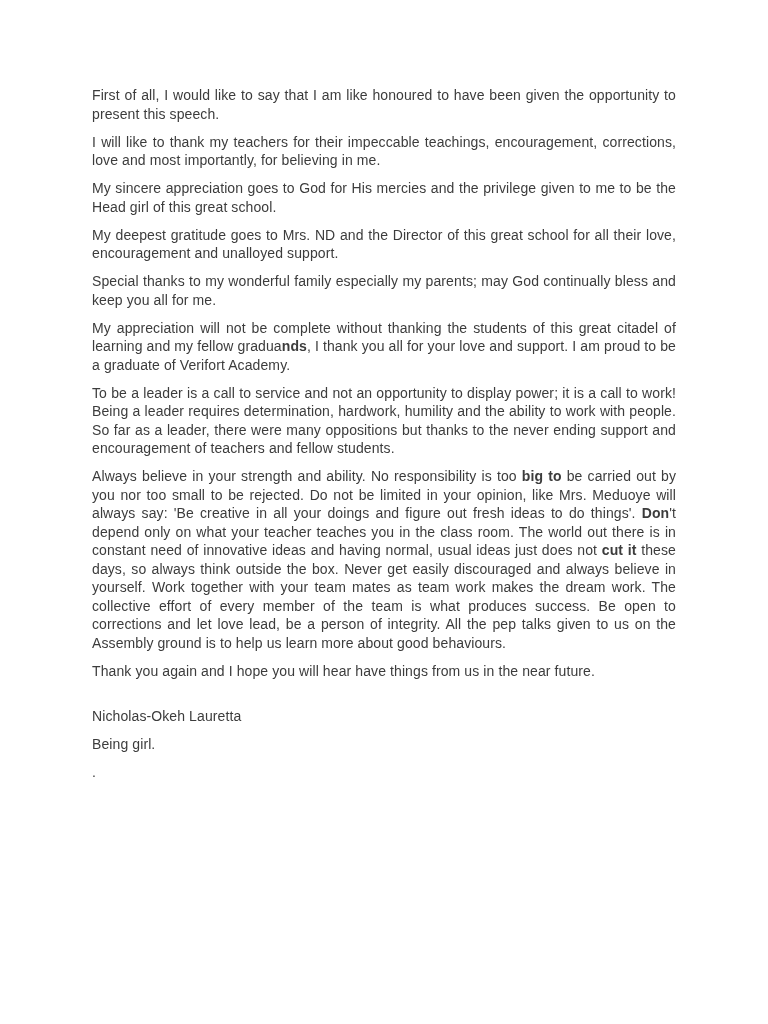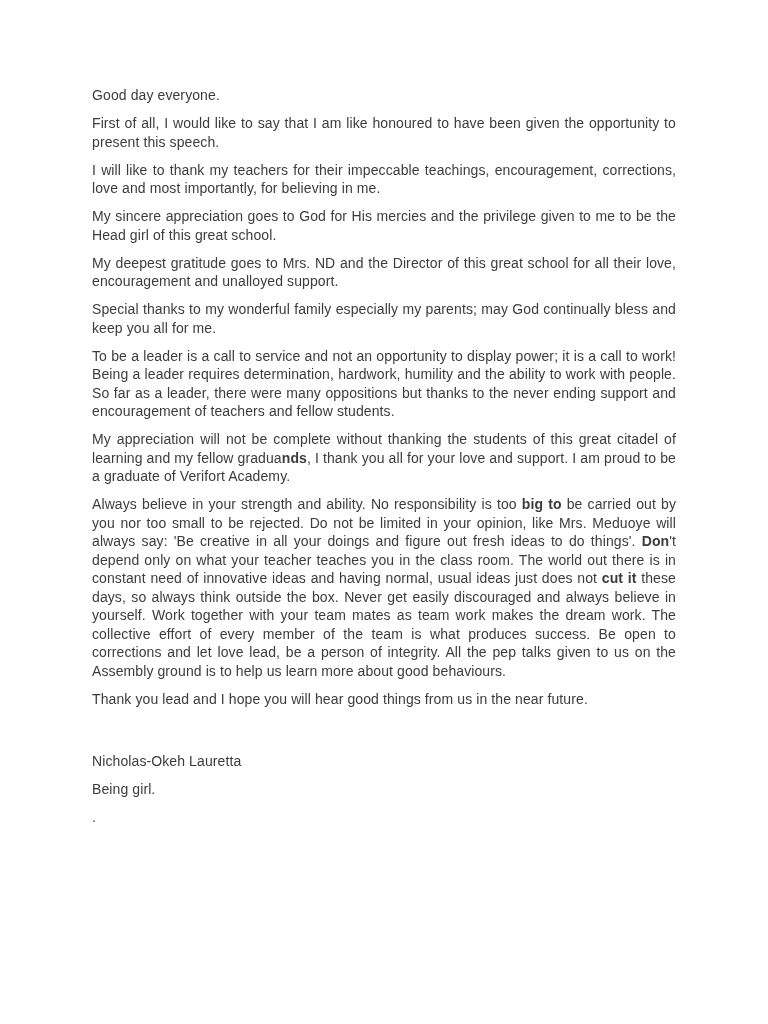--- a/index.html
+++ b/index.html
@@ -23,38 +23,37 @@
     font-size: 14px;
     line-height: 18.5px;
     color: #3c3c3c;
     text-align: justify;
     letter-spacing: 0.1px;
   }
   .doc-body p {
     margin: 0 0 9.5px 0;
   }
   .doc-body p.gap-before {
-    margin-top: 44px;
+    margin-top: 27px;
   }
   .doc-body .b {
     font-weight: bold;
   }
 </style>
 </head>
 <body>
 
 <div class="page" style="background: rgb(255, 255, 255);">
   <div class="doc-body" style="color: rgb(60, 60, 60);">
-      <p><span>Good day everyone.</span></p>
       <p><span>First of all, I would like to say that I am like honoured to have been given the opportunity to present this speech.</span></p>
       <p><span>I will like to thank my teachers for their impeccable teachings, encouragement, corrections, love and most importantly, for believing in me.</span></p>
       <p><span>My sincere appreciation goes to God for His mercies and the privilege given to me to be the Head girl of this great school.</span></p>
       <p><span>My deepest gratitude goes to Mrs. ND and the Director of this great school for all their love, encouragement and unalloyed support.</span></p>
       <p><span>Special thanks to my wonderful family especially my parents; may God continually bless and keep you all for me.</span></p>
+      <p><span>My appreciation will not be complete without thanking the students of this great citadel of learning and my fellow gradua</span><span class="b">nds</span><span>, I thank you all for your love and support. I am proud to be a graduate of Verifort Academy.</span></p>
       <p><span>To be a leader is a call to service and not an opportunity to display power; it is a call to work! Being a leader requires determination, hardwork, humility and the ability to work with people. So far as a leader, there were many oppositions but thanks to the never ending support and encouragement of teachers and fellow students.</span></p>
-      <p><span>My appreciation will not be complete without thanking the students of this great citadel of learning and my fellow gradua</span><span class="b">nds</span><span>, I thank you all for your love and support. I am proud to be a graduate of Verifort Academy.</span></p>
       <p><span>Always believe in your strength and ability. No responsibility is too </span><span class="b">big to</span><span> be carried out by you nor too small to be rejected. Do not be limited in your opinion, like Mrs. Meduoye will always say: 'Be creative in all your doings and figure out fresh ideas to do things'. </span><span class="b">Don</span><span>'t depend only on what your teacher teaches you in the class room. The world out there is in constant need of innovative ideas and having normal, usual ideas just does not </span><span class="b">cut it</span><span> these days, so always think outside the box. Never get easily discouraged and always believe in yourself. Work together with your team mates as team work makes the dream work. The collective effort of every member of the team is what produces success. Be open to corrections and let love lead, be a person of integrity. All the pep talks given to us on the Assembly ground is to help us learn more about good behaviours.</span></p>
-      <p><span>Thank you lead and I hope you will hear good things from us in the near future.</span></p>
+      <p><span>Thank you again and I hope you will hear have things from us in the near future.</span></p>
       <p class="gap-before"><span>Nicholas-Okeh Lauretta</span></p>
       <p><span>Being girl.</span></p>
       <p><span>.</span></p>
     </div>
 </div>
 
 </body></html>

